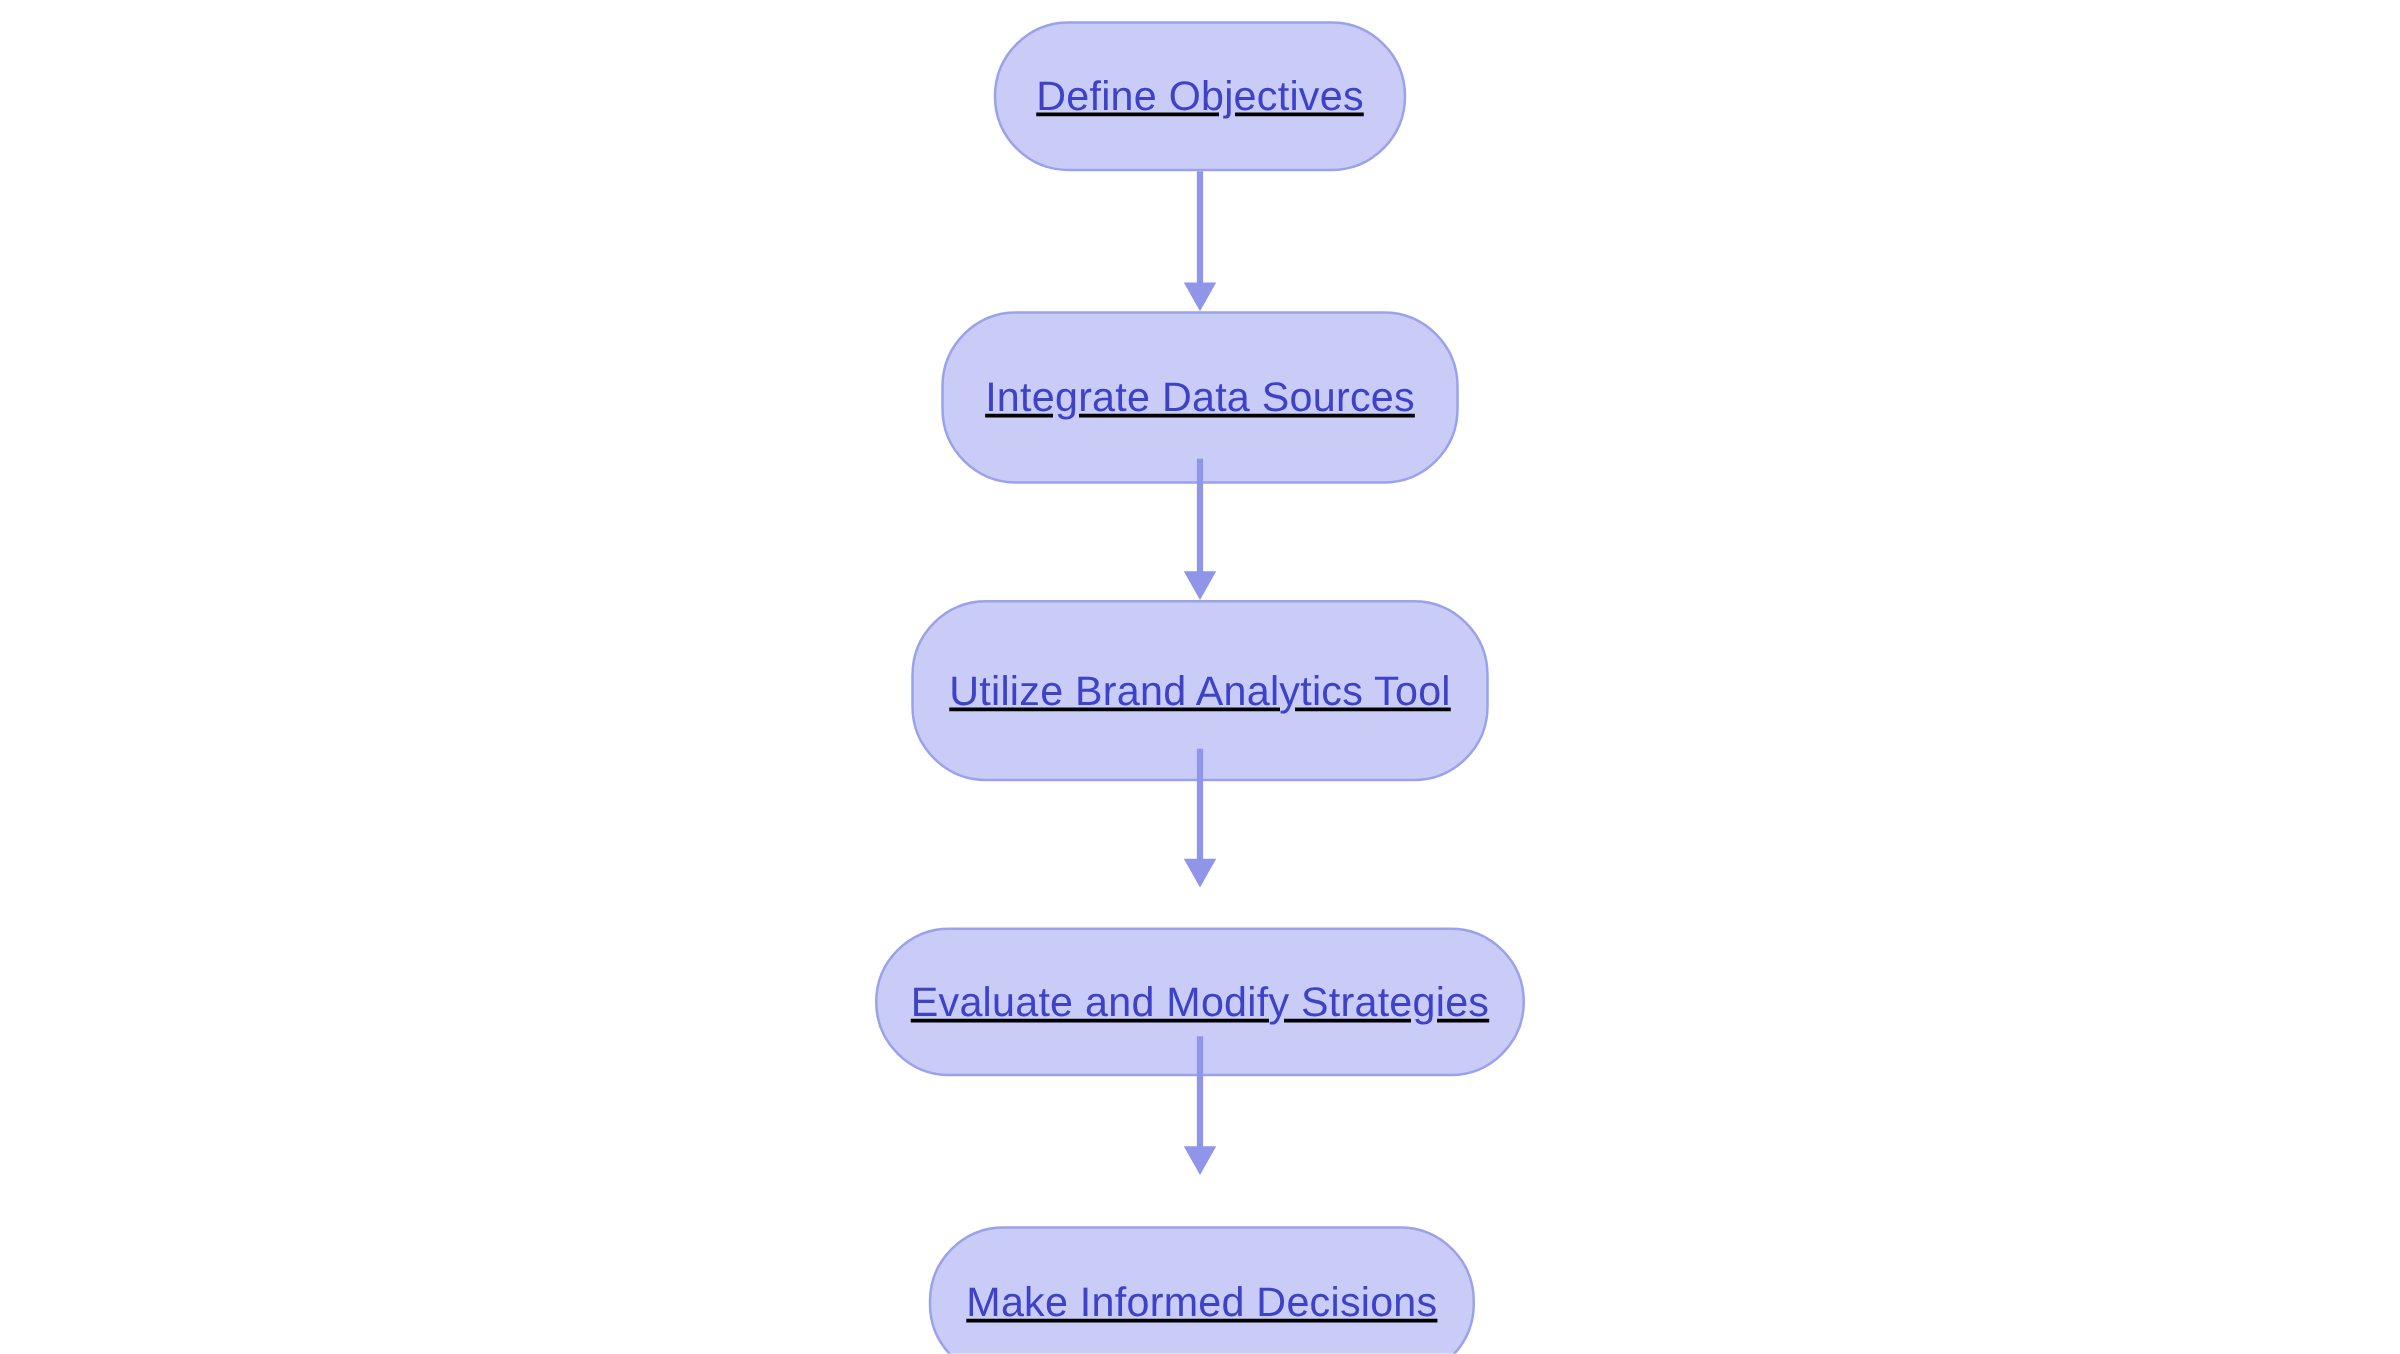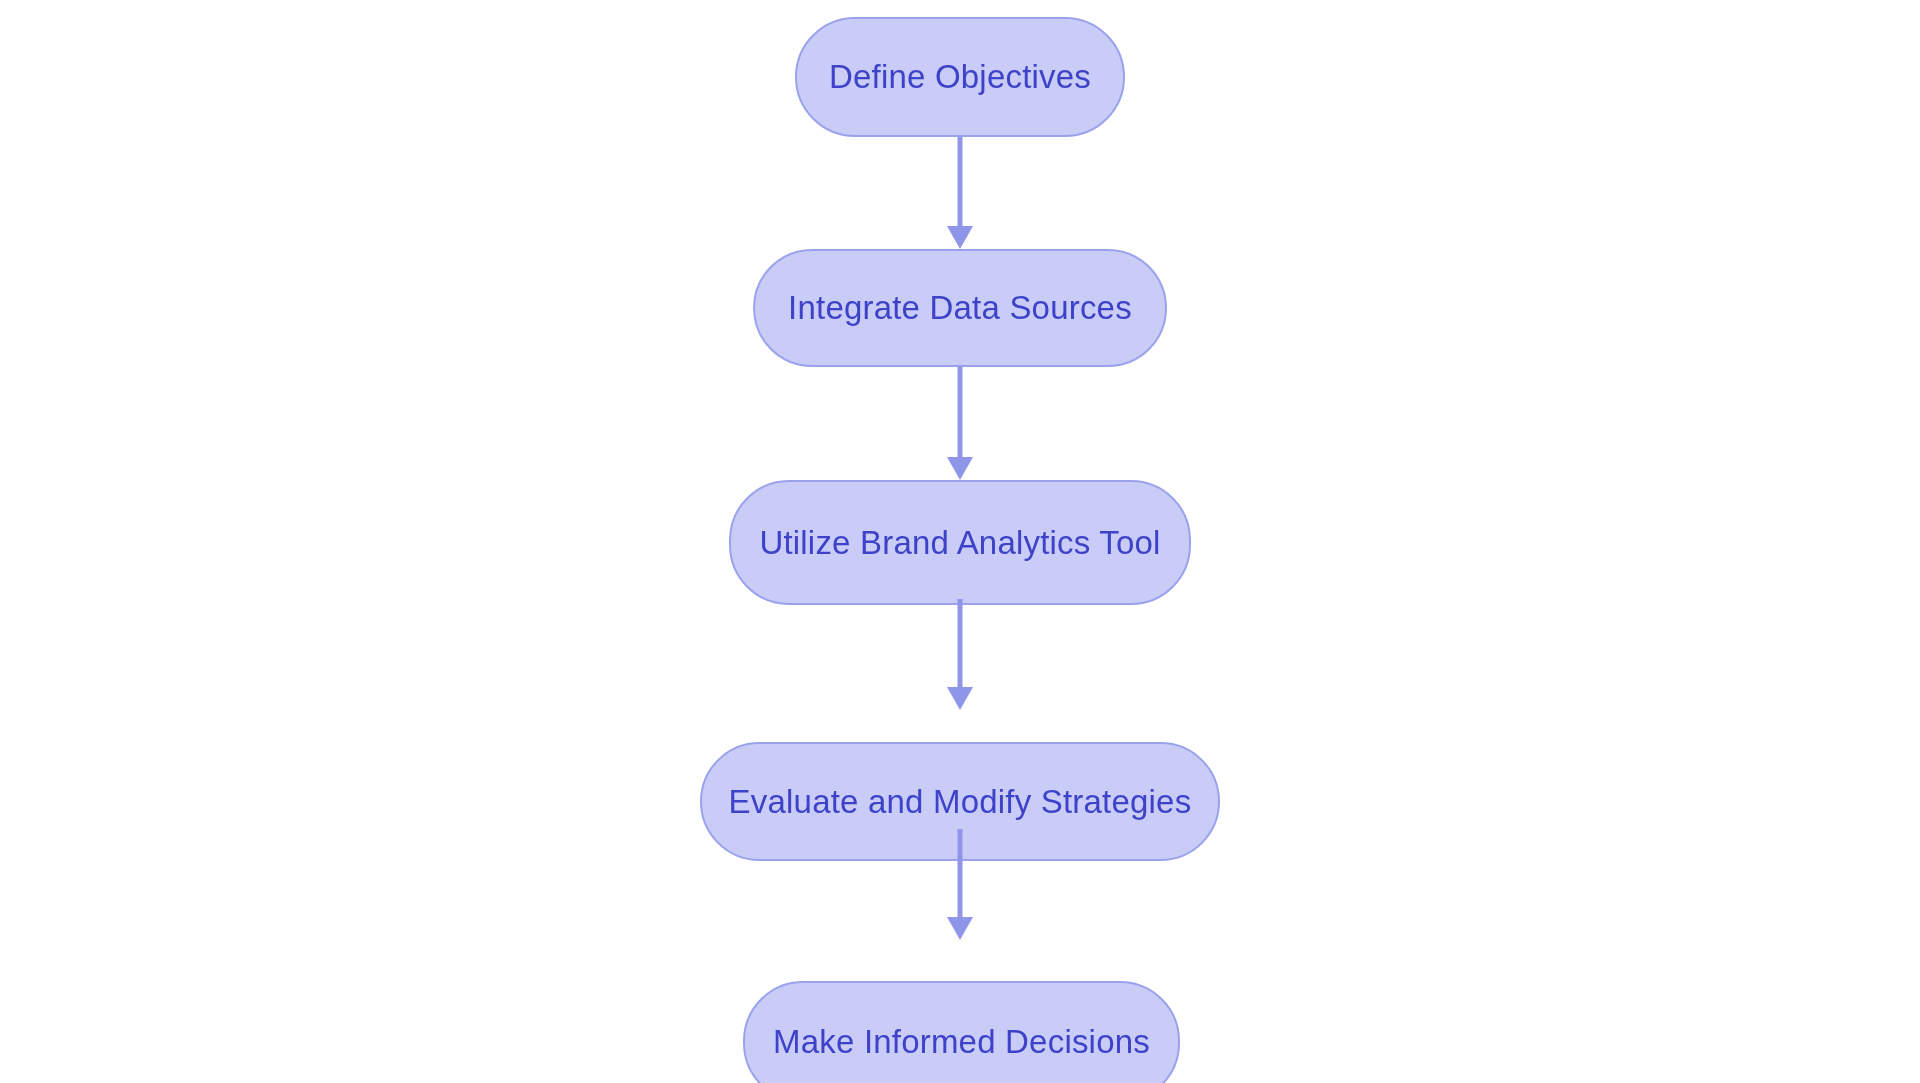--- a/index.html
+++ b/index.html
@@ -17,20 +17,21 @@
   }
   .flow-node {
     position: absolute;
     box-sizing: border-box;
     background: var(--fill, #c9ccf6);
     border: 2px solid var(--border, #9ba2ec);
     border-radius: 60px;
     display: flex;
     align-items: center;
     justify-content: center;
+    text-decoration: underline;
   }
   .flow-node .node-label {
     color: var(--text, #3d42c9);
     font-size: 33px;
     font-weight: 400;
     letter-spacing: 0.2px;
     white-space: nowrap;
     text-align: center;
   }
   .connector {
@@ -64,30 +65,30 @@
 
   <div class="flow-node" style="left: 795px; top: 17px; width: 330px; height: 120px;">
     <span class="node-label">Define Objectives</span>
   </div>
 
   <div class="connector" style="left: 947px; top: 137px; width: 26px; height: 112px;">
     <div class="arrow-line"></div>
     <div class="arrow-head"></div>
   </div>
 
-  <div class="flow-node" style="left: 753px; top: 249px; width: 414px; height: 118px;">
+  <div class="flow-node" style="left: 753px; top: 249px; width: 414px; height: 138px;">
     <span class="node-label">Integrate Data Sources</span>
   </div>
 
   <div class="connector" style="left: 947px; top: 367px; width: 26px; height: 113px;">
     <div class="arrow-line"></div>
     <div class="arrow-head"></div>
   </div>
 
-  <div class="flow-node" style="left: 729px; top: 480px; width: 462px; height: 125px;">
+  <div class="flow-node" style="left: 729px; top: 480px; width: 462px; height: 145px;">
     <span class="node-label">Utilize Brand Analytics Tool</span>
   </div>
 
   <div class="connector" style="left: 947px; top: 599px; width: 26px; height: 111px;">
     <div class="arrow-line"></div>
     <div class="arrow-head"></div>
   </div>
 
   <div class="flow-node" style="left: 700px; top: 742px; width: 520px; height: 119px;">
     <span class="node-label">Evaluate and Modify Strategies</span>

